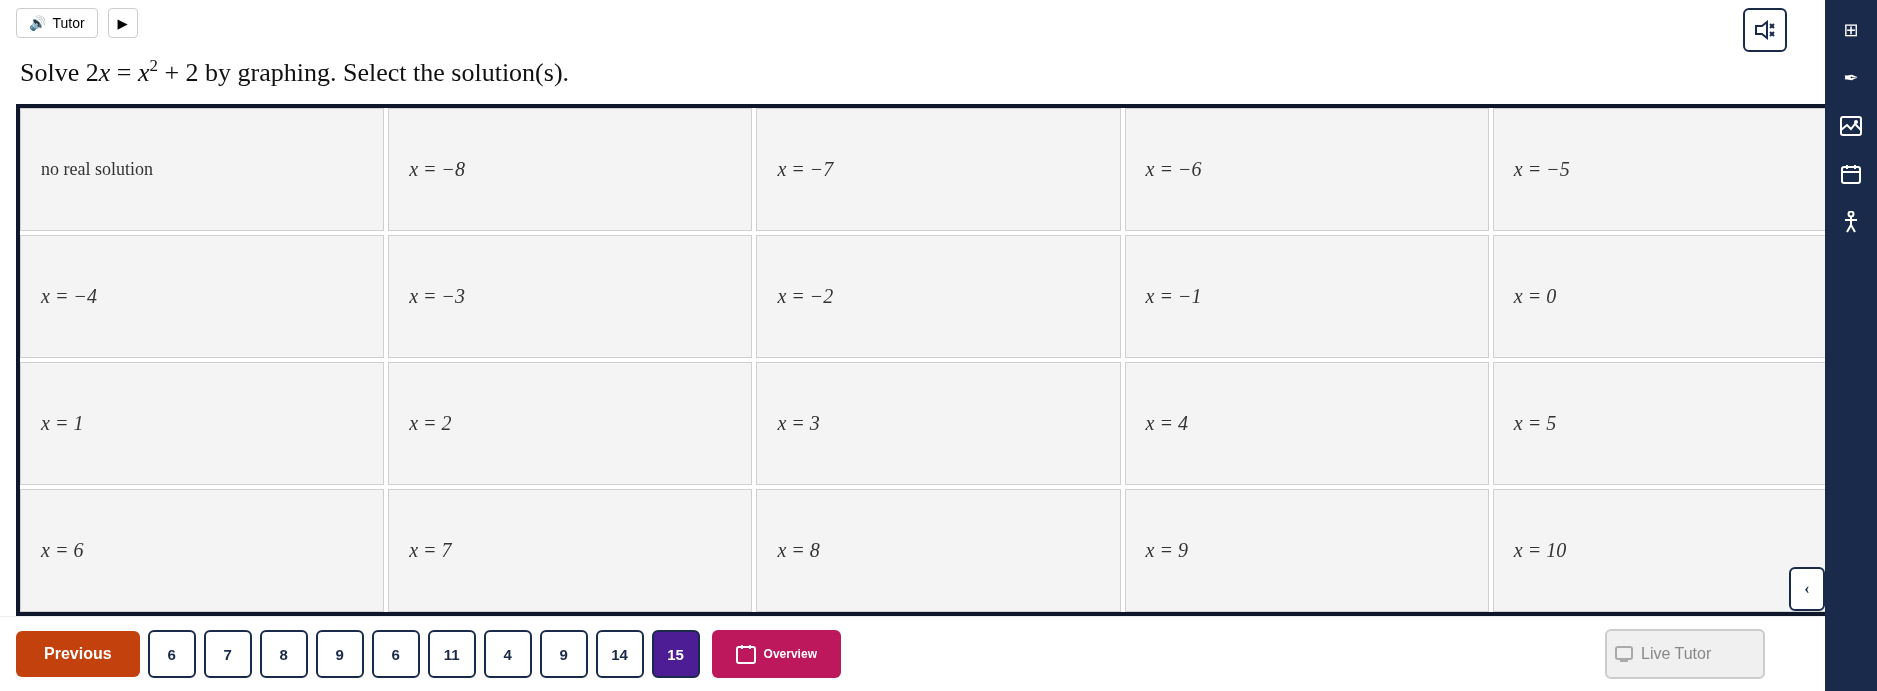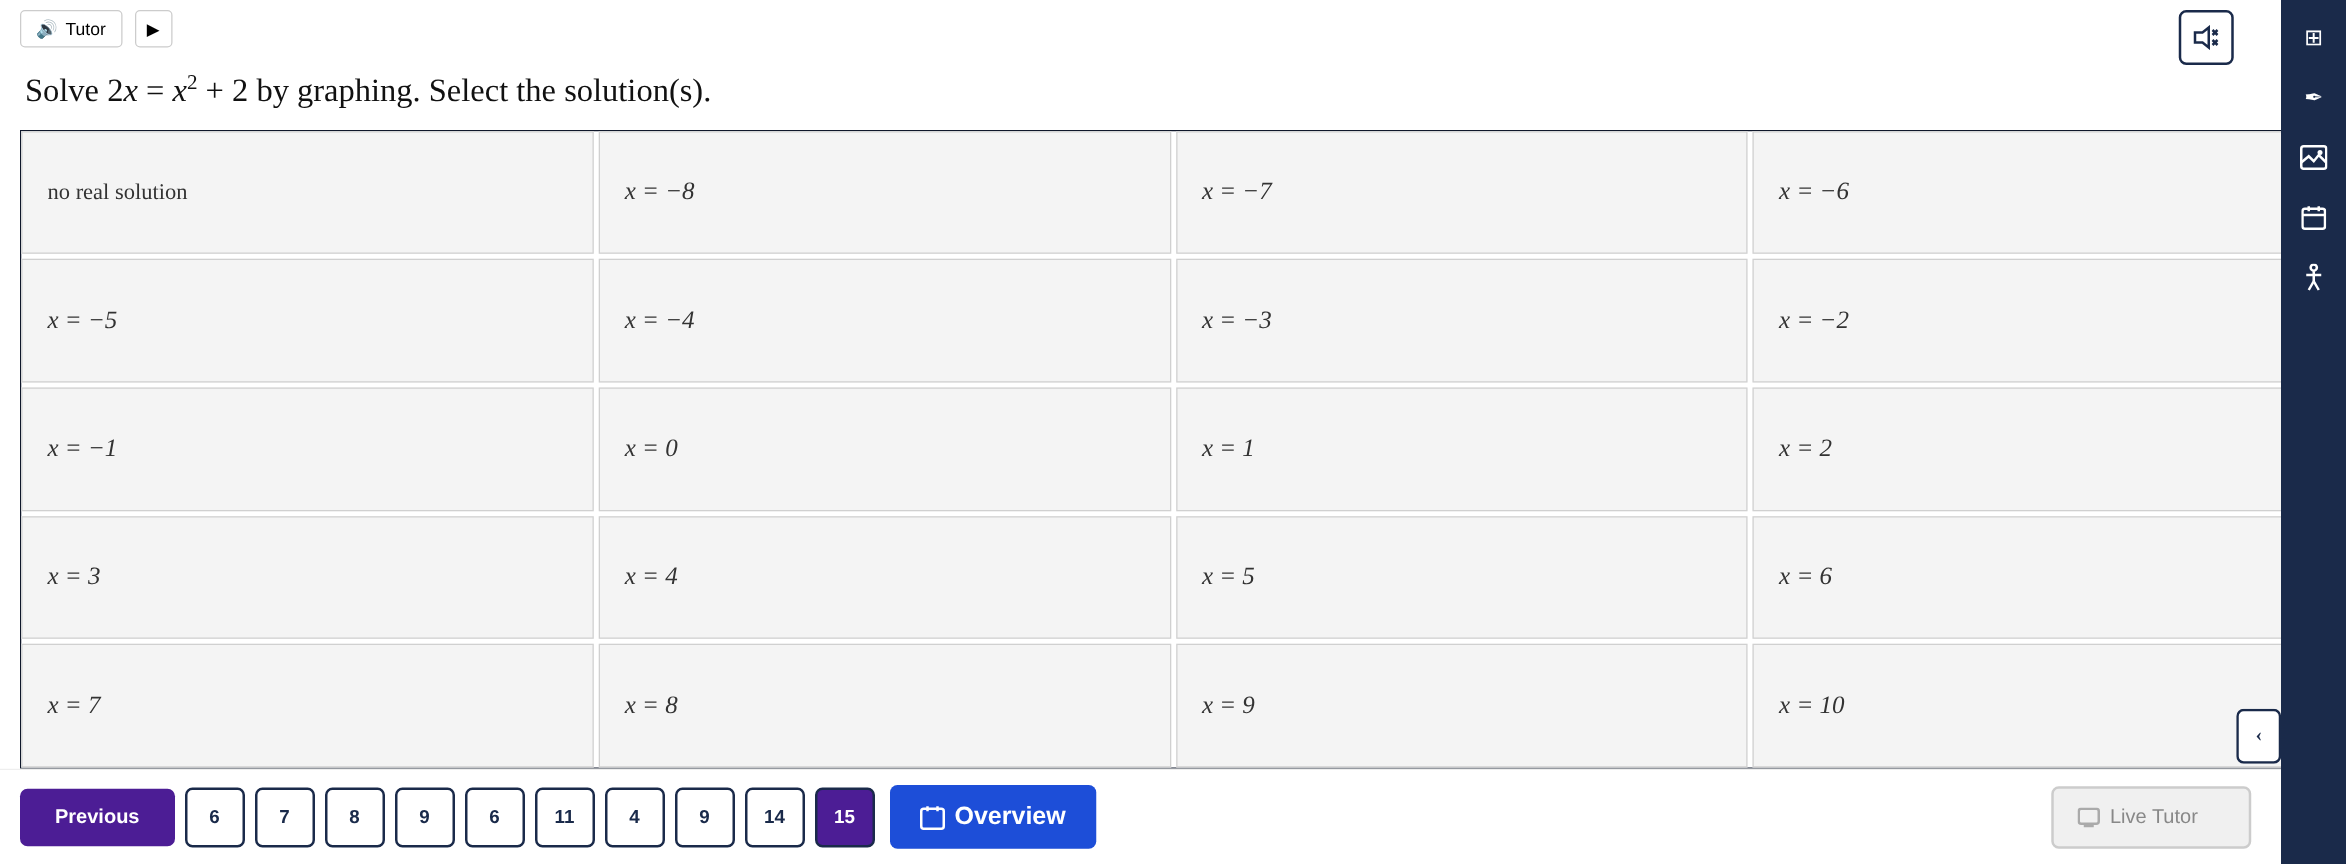--- a/index.html
+++ b/index.html
@@ -95,24 +95,24 @@
     .question-text {
       font-size: 26px;
       padding: 10px 20px 16px 20px;
       font-family: Georgia, serif;
       color: #111;
     }
 
     
     .answer-grid {
       display: grid;
-      grid-template-columns: repeat(4, 1fr);
+      grid-template-columns: repeat(5, 1fr);
       gap: 4px;
       margin: 0 16px;
-      border: 1px solid #0f172a;
+      border: 4px solid #0f172a;
       flex: 1;
     }
 
     .answer-cell {
       background: #f4f4f4;
       border: 1px solid #d0d0d0;
       padding: 24px 20px;
       font-size: 20px;
       font-style: italic;
       color: #333;
@@ -127,21 +127,21 @@
     .bottom-nav {
       display: flex;
       align-items: center;
       padding: 12px 16px;
       gap: 8px;
       background: #fff;
       border-top: 1px solid #eee;
     }
 
     .nav-prev-btn {
-      background: #4c1d95;
+      background: #c2410c;
       color: #fff;
       border: none;
       border-radius: 6px;
       padding: 14px 28px;
       font-size: 16px;
       font-family: Arial, sans-serif;
       font-weight: bold;
       cursor: pointer;
       min-width: 120px;
     }
@@ -161,50 +161,50 @@
       align-items: center;
       justify-content: center;
     }
 
     .page-num-btn.active {
       background: #4c1d95;
       color: #fff;
     }
 
     .overview-btn {
-      background: #1d4ed8;
+      background: #be185d;
       color: #fff;
       border: none;
       border-radius: 6px;
       padding: 14px 24px;
-      font-size: 20px;
+      font-size: 12px;
       font-family: Arial, sans-serif;
       font-weight: bold;
       cursor: pointer;
       display: flex;
       align-items: center;
       gap: 8px;
       margin-left: 4px;
     }
 
     .live-tutor-btn {
       margin-left: auto;
       background: #f0f0f0;
       color: #888;
       border: 2px solid #ccc;
       border-radius: 6px;
-      padding: 14px 19px;
+      padding: 14px 8px;
       font-size: 16px;
       font-family: Arial, sans-serif;
       cursor: pointer;
       display: flex;
       align-items: center;
       gap: 8px;
       min-width: 160px;
-      margin-right: 60px;
+      margin-right: 96px;
     }
 
     .chevron-sidebar {
       position: fixed;
       right: 52px;
       bottom: 80px;
       width: 36px;
       height: 44px;
       background: #fff;
       border: 2px solid #1a2a4a;

